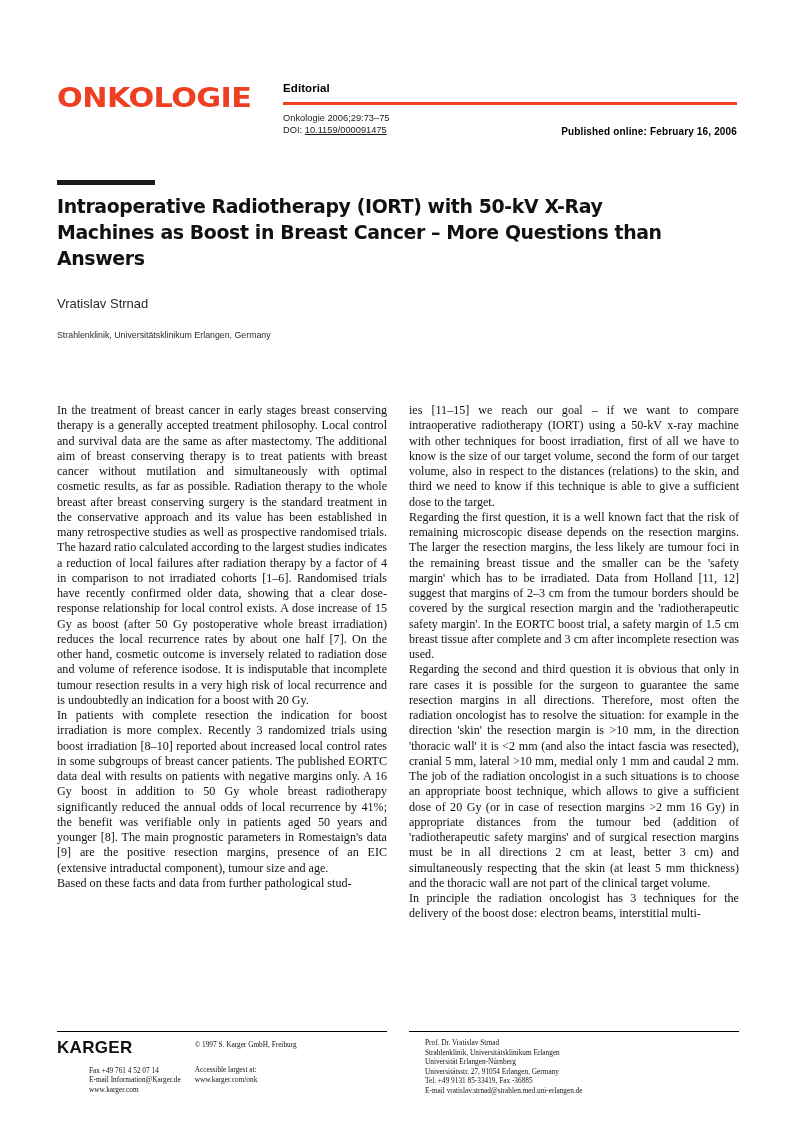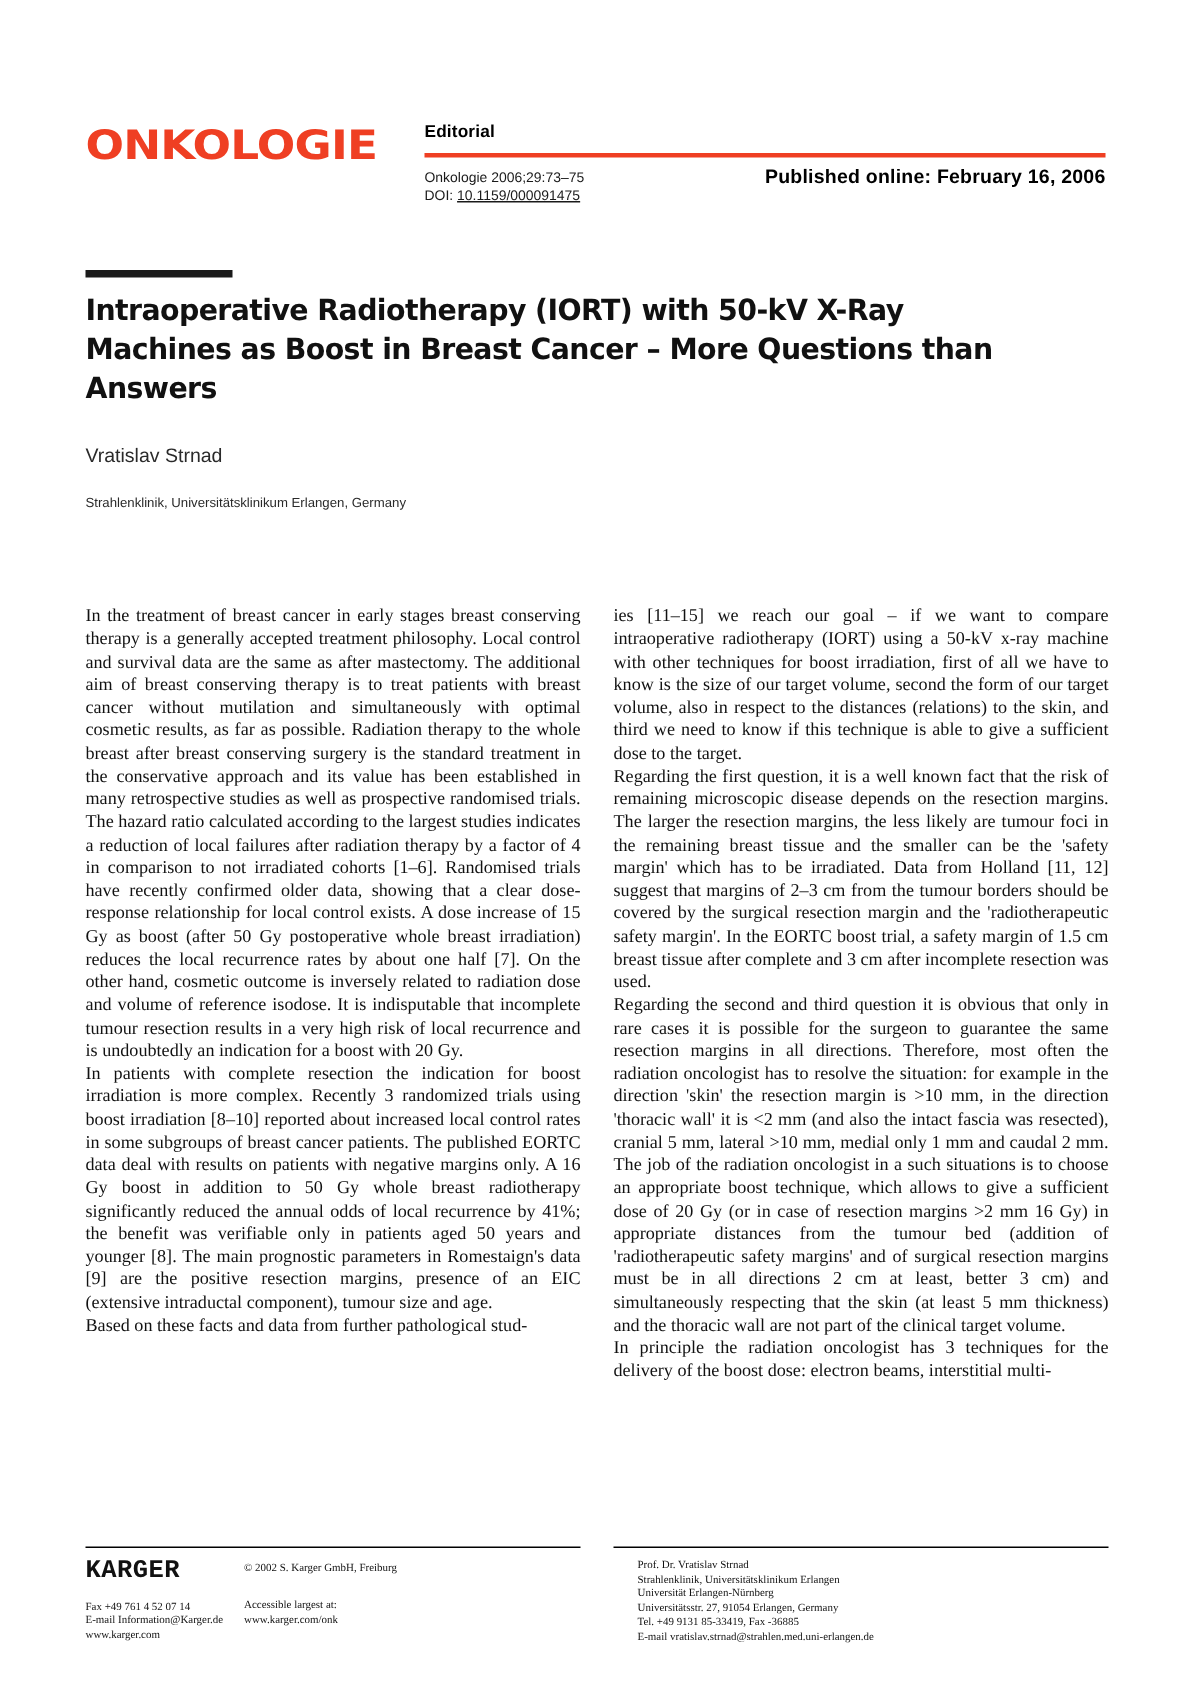--- a/index.html
+++ b/index.html
@@ -70,23 +70,23 @@
     color: #1a1a1a;
   }
   .cite-left { display: inline-block; }
   .doi-link {
     color: #1a1a1a;
     text-decoration: underline;
   }
   .pub-online {
     position: absolute;
     right: 0;
-    top: 0;
-    font-family: "Liberation Sans", sans-serif;
-    font-size: 13px;
+    top: 14px;
+    font-family: "Liberation Sans", sans-serif;
+    font-size: 10px;
     font-weight: bold;
     letter-spacing: 0.15px;
     color: #000;
     white-space: nowrap;
   }
 
   
   .black-bar {
     position: absolute;
     left: 57px;
@@ -166,35 +166,36 @@
     height: 1px;
     background: #000;
     width: 100%;
     margin-bottom: 6px;
   }
   .footer-left-inner {
     display: flex;
     gap: 14px;
   }
   .karger-logo {
-    font-family: Liberation Mono, monospace;
+    font-family: Liberation Sans, sans-serif;
     font-size: 17px;
     font-weight: bold;
     letter-spacing: 0.3px;
     color: #111;
     line-height: 20px;
     white-space: nowrap;
   }
   .karger-contact {
     font-family: "Liberation Serif", serif;
     font-size: 7.3px;
     line-height: 9.4px;
     color: #111;
     margin-top: 8px;
     white-space: nowrap;
+    margin-left: 32px;
   }
   .karger-right {
     font-family: "Liberation Serif", serif;
     font-size: 7.3px;
     line-height: 9.4px;
     color: #111;
     white-space: nowrap;
     padding-top: 2px;
   }
   .karger-right .accessible {
@@ -259,21 +260,21 @@
       <div class="footer-left-inner">
         <div>
           <div class="karger-logo">KARGER</div>
           <div class="karger-contact">
             <div>Fax +49 761 4 52 07 14</div>
             <div>E-mail Information@Karger.de</div>
             <div>www.karger.com</div>
           </div>
         </div>
         <div class="karger-right">
-          <div>© 2002 S. Karger GmbH, Freiburg</div>
+          <div>© 1997 S. Karger GmbH, Freiburg</div>
           <div class="accessible">Accessible largest at:</div>
           <div>www.karger.com/onk</div>
         </div>
       </div>
     </div>
 
     <div class="footer-col">
       <div class="footer-rule"></div>
       <div class="corr">
         <div>Prof. Dr. Vratislav Strnad</div>

